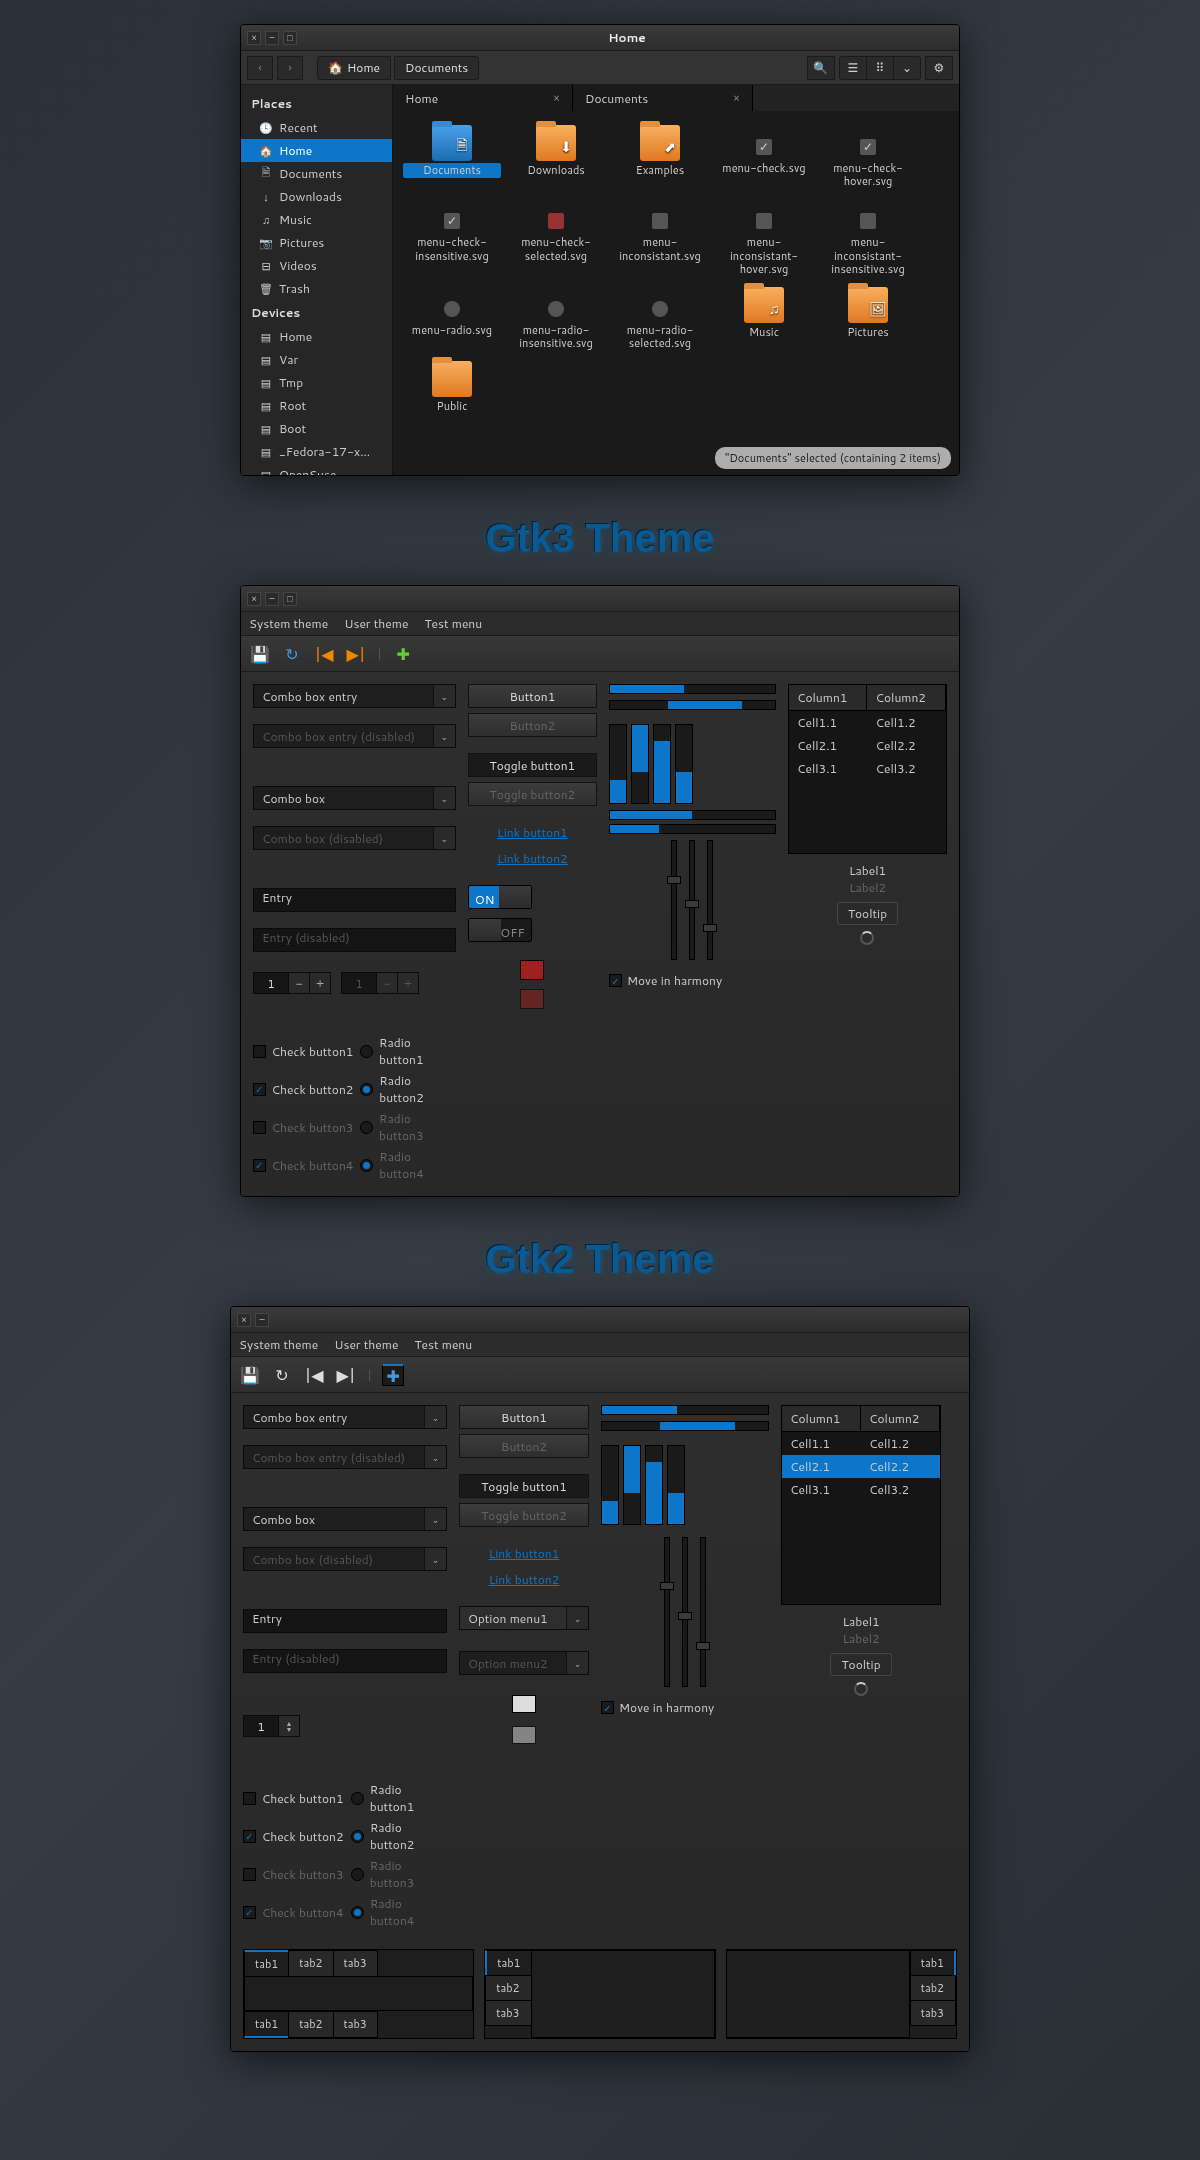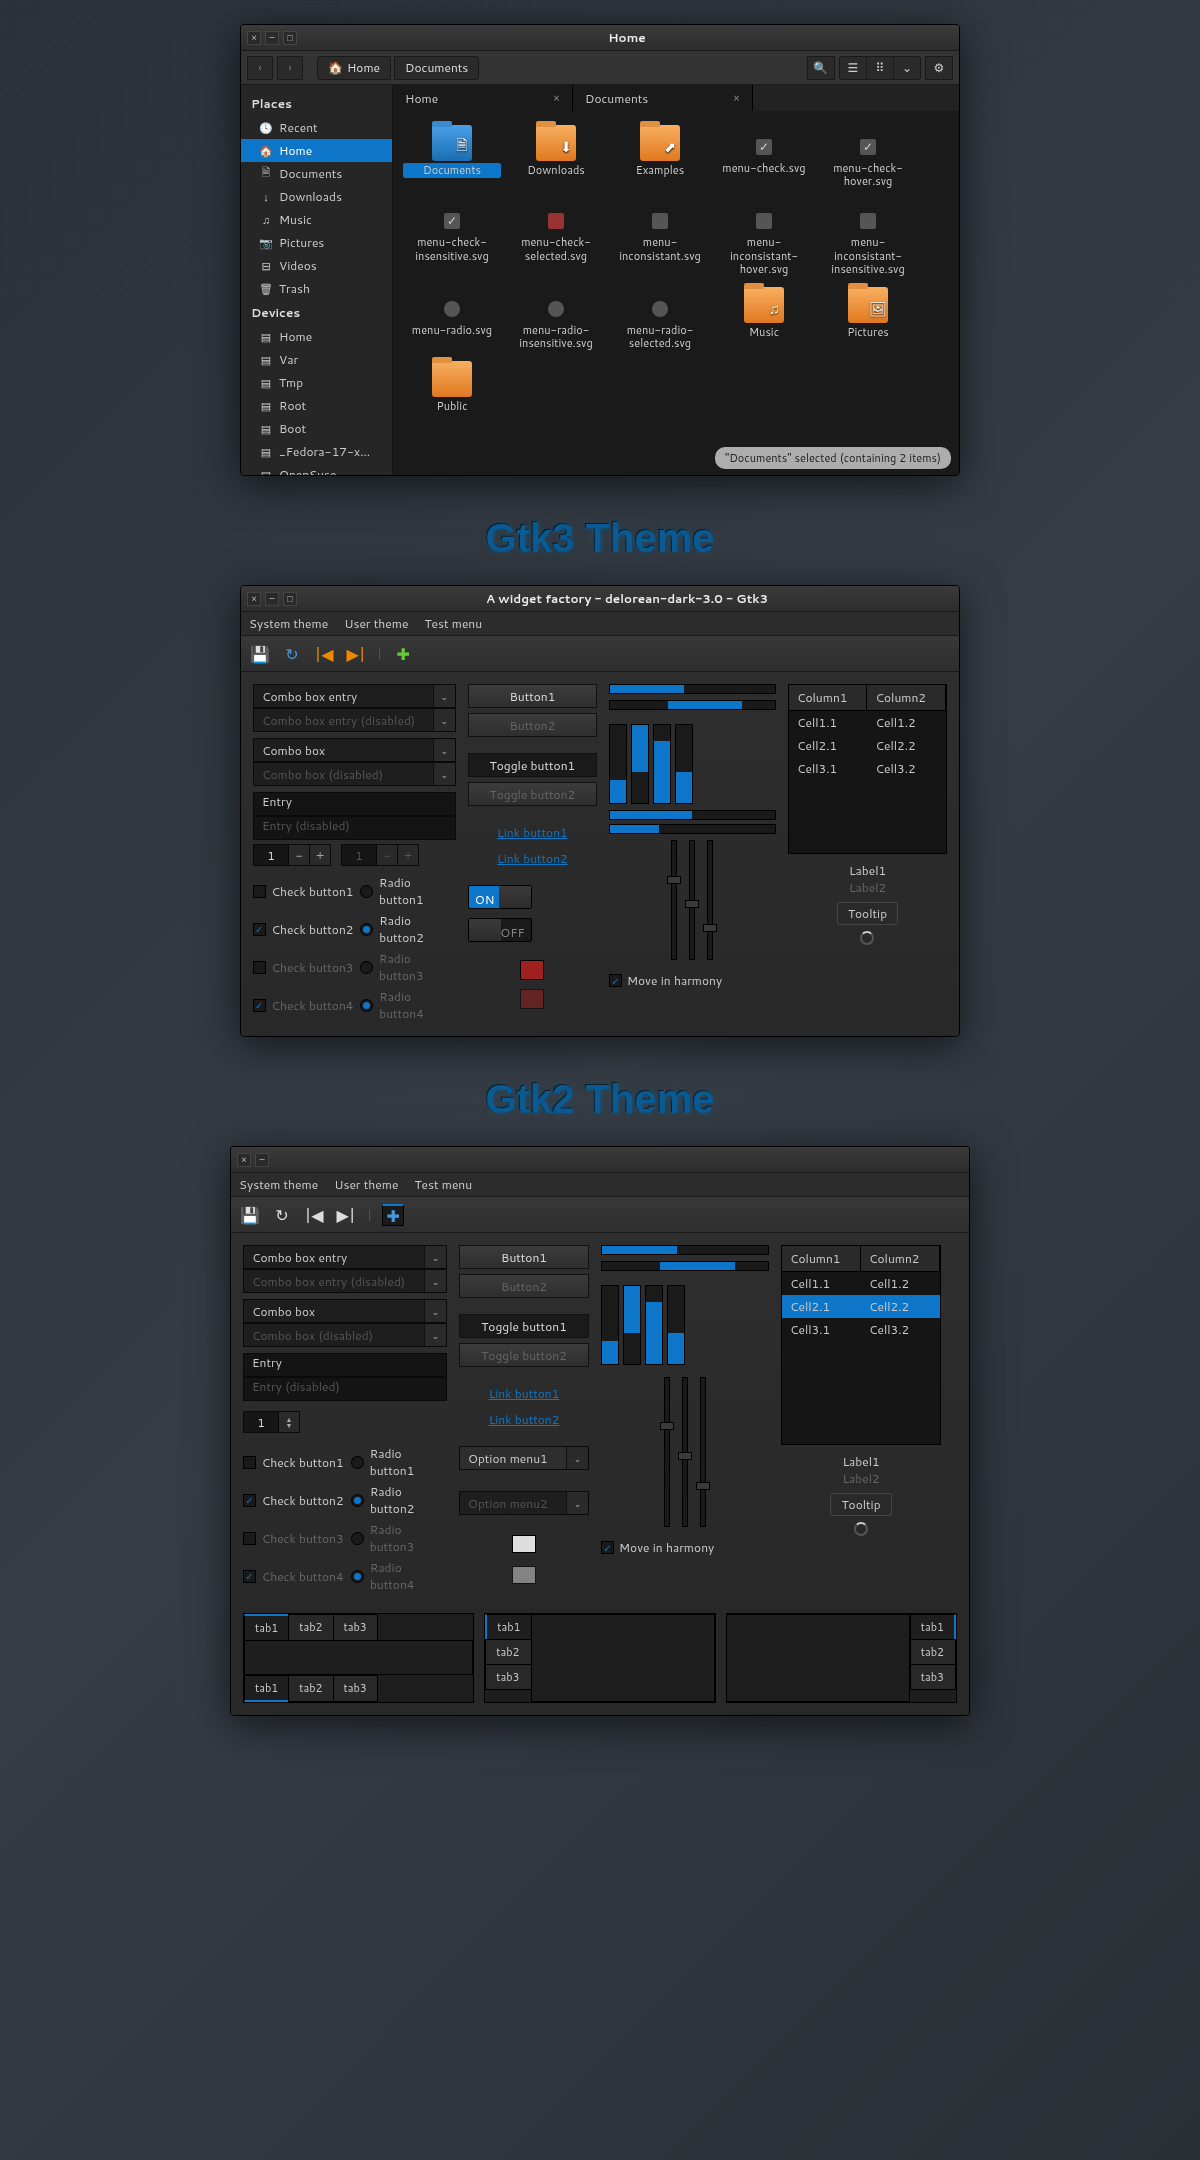--- a/index.html
+++ b/index.html
@@ -51,21 +51,21 @@
 
 
 .section-title{text-align:center;font-size:40px;font-weight:bold;color:#0a5a94;text-shadow:0 0 6px rgba(10,110,170,.4),-1px -1px 1px rgba(0,0,0,.7);margin:40px 0 24px;font-family:'Arial Black',sans-serif}
 
 
 .wf-menubar{height:24px;background:#2c2c2c;display:flex;align-items:center;padding:0 8px;gap:16px;font-size:12px;color:#ccc;border-bottom:1px solid #1a1a1a}
 .wf-toolbar{height:36px;background:linear-gradient(#383838,#2e2e2e);border-bottom:1px solid #1a1a1a;display:flex;align-items:center;padding:0 8px;gap:10px}
 .wf-tb-icon{width:22px;height:22px;display:flex;align-items:center;justify-content:center;font-size:16px}
 .wf-body{display:flex;padding:12px;gap:12px;background:linear-gradient(#2e2e2e,#282828)}
 .wf-col{display:flex;flex-direction:column}
-.wf-col1{width:204px;gap:0}
+.wf-col1{width:204px;gap:16px}
 .wf-col2{width:130px;gap:5px}
 .wf-col3{width:168px}
 .wf-col4{width:160px}
 .combo{height:24px;background:#1e1e1e;border:1px solid #0a0a0a;display:flex;align-items:center;padding:0 8px;color:#ccc;font-size:12px;position:relative}
 .combo.dis{color:#555}
 .combo-arrow{position:absolute;right:0;top:0;bottom:0;width:22px;background:#2a2a2a;border-left:1px solid #111;display:flex;align-items:center;justify-content:center;font-size:9px;color:#aaa}
 .entry{height:24px;background:#141414;border:1px solid #0a0a0a;padding:0 8px;color:#ccc;font-size:12px;display:flex;align-items:flex-start}
 .entry.dis{color:#555}
 .spin-row{display:flex;gap:10px;margin-top:4px}
 .spin{display:flex;height:22px}
@@ -334,21 +334,20 @@
 </div>
 
 <div class="section-title">Gtk3 Theme</div>
 
 <div style="display:flex;justify-content:center">
 <div class="win" style="width:720px">
   <div class="titlebar">
     <div class="win-btn">×</div>
     <div class="win-btn">–</div>
     <div class="win-btn">□</div>
-    <div class="win-title">A widget factory - delorean-dark-3.0 - Gtk3</div>
   </div>
   <div class="wf-menubar">
     <span>System theme</span>
     <span>User theme</span>
     <span>Test menu</span>
   </div>
   <div class="wf-toolbar">
     <span class="wf-tb-icon" style="color:#5bb">💾</span>
     <span class="wf-tb-icon" style="color:#49d">↻</span>
     <span class="wf-tb-icon" style="color:#e80">|◀</span>

